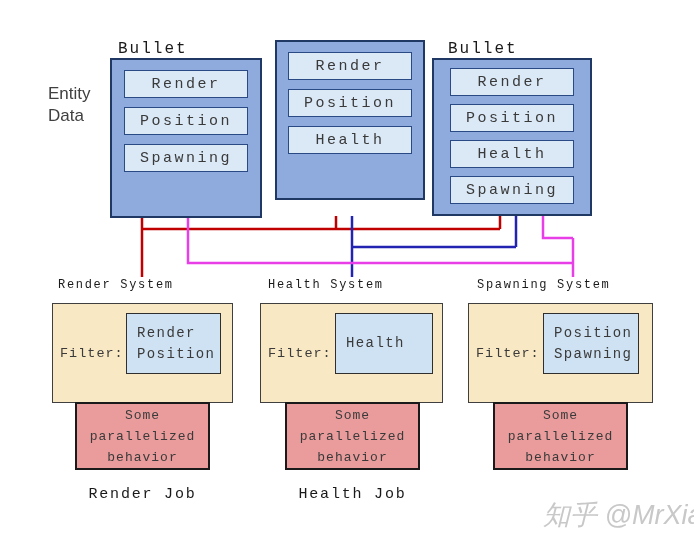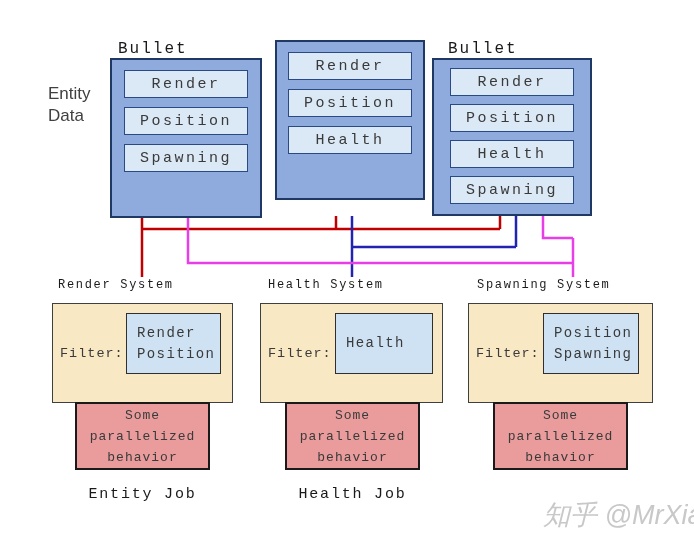--- a/index.html
+++ b/index.html
@@ -176,21 +176,21 @@
         <span class="filter-line">Spawning</span>
       </div>
     </div>
   </div>
 
   <div class="job-box jb-render">
     <span class="job-line">Some</span>
     <span class="job-line">parallelized</span>
     <span class="job-line">behavior</span>
   </div>
-  <div class="job-label jl-render">Entity Job</div>
+  <div class="job-label jl-render">Render Job</div>
 
   <div class="job-box jb-health">
     <span class="job-line">Some</span>
     <span class="job-line">parallelized</span>
     <span class="job-line">behavior</span>
   </div>
   <div class="job-label jl-health">Health Job</div>
 
   <div class="job-box jb-spawning">
     <span class="job-line">Some</span>

